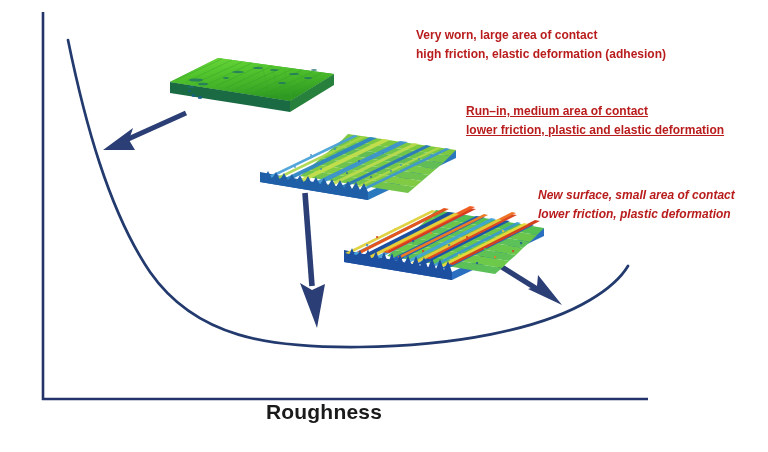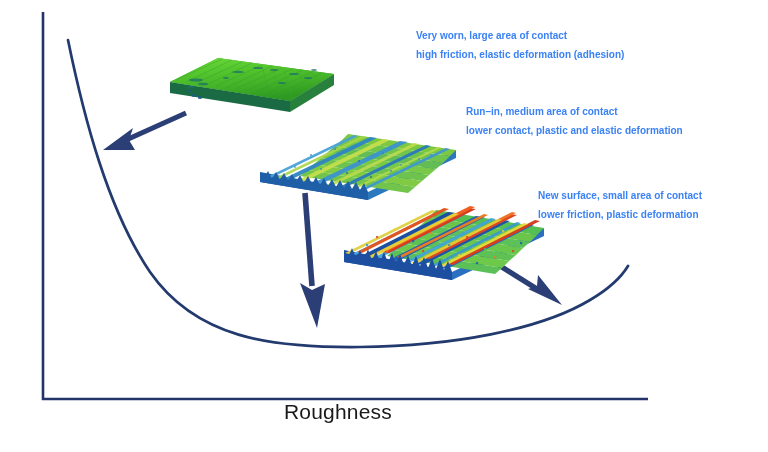--- a/index.html
+++ b/index.html
@@ -24,46 +24,45 @@
     position: absolute;
     left: 0;
     top: 0;
     width: 768px;
     height: 452px;
   }
 
   
   .axis-title {
     position: absolute;
-    font-weight: normal;
+    font-weight: bold;
     color: #1a1a1a;
     letter-spacing: .2px;
-    padding-left: 14px;
   }
   #x-axis-title {
     left: 0;
     top: 400px;
     width: 648px;
     text-align: center;
     font-size: 21px;
   }
 
   
   .annotation {
     position: absolute;
-    font-size: 10px;
+    font-size: 12px;
     font-weight: bold;
     line-height: 19px;
-    color: #3b82f6;
+    color: #b91c1c;
     white-space: nowrap;
   }
   .annotation .line { display: block; }
   #annotation-worn    { left: 416px; top: 26px; }
-  #annotation-runin   { left: 466px; top: 102px; }
-  #annotation-new     { left: 538px; top: 186px; }
+  #annotation-runin   { left: 466px; top: 102px; text-decoration: underline; }
+  #annotation-new     { left: 538px; top: 186px; font-style: italic; }
 
   
   .surface {
     position: absolute;
   }
   .surface svg { display: block; }
   #surface-worn   { left: 162px; top: 8px; }
   #surface-runin  { left: 250px; top: 108px; }
   #surface-new    { left: 336px; top: 184px; }
 </style>
@@ -320,21 +319,21 @@
 
   <div class="axis-title" id="x-axis-title">Roughness</div>
 
   <div class="annotation" id="annotation-worn">
     <span class="line">Very worn, large area of contact</span>
     <span class="line">high friction, elastic deformation (adhesion)</span>
   </div>
 
   <div class="annotation" id="annotation-runin">
     <span class="line">Run–in, medium area of contact</span>
-    <span class="line">lower contact, plastic and elastic deformation</span>
+    <span class="line">lower friction, plastic and elastic deformation</span>
   </div>
 
   <div class="annotation" id="annotation-new">
     <span class="line">New surface, small area of contact</span>
     <span class="line">lower friction, plastic deformation</span>
   </div>
 
 </div>
 
 </body></html>

